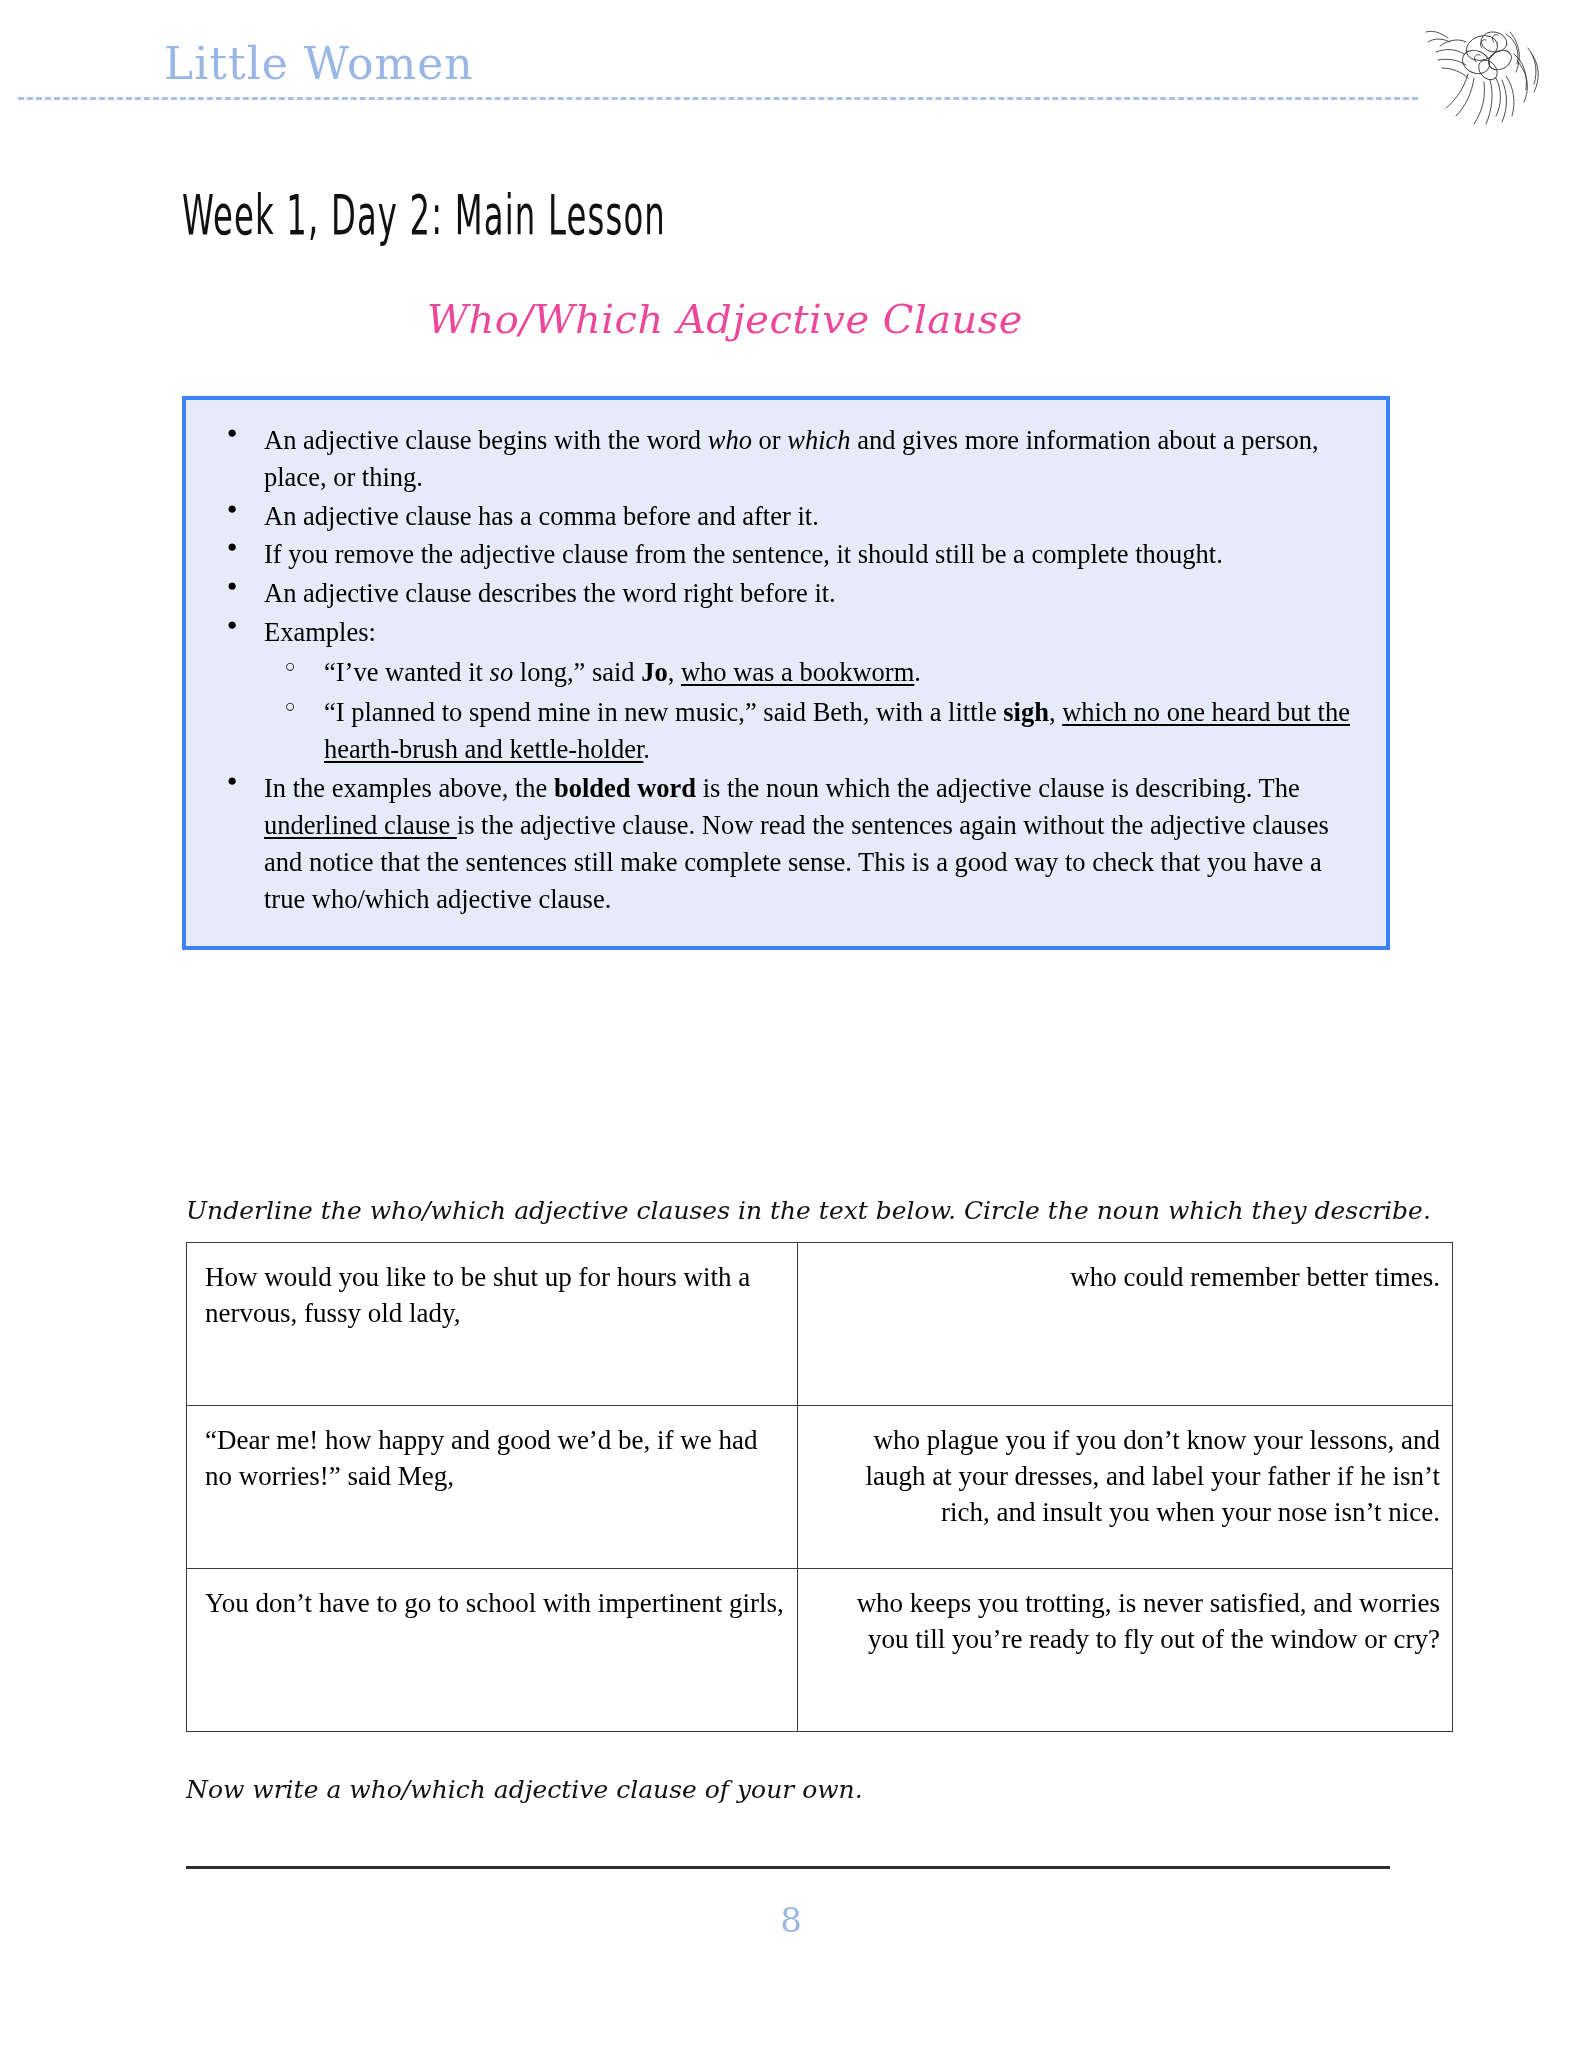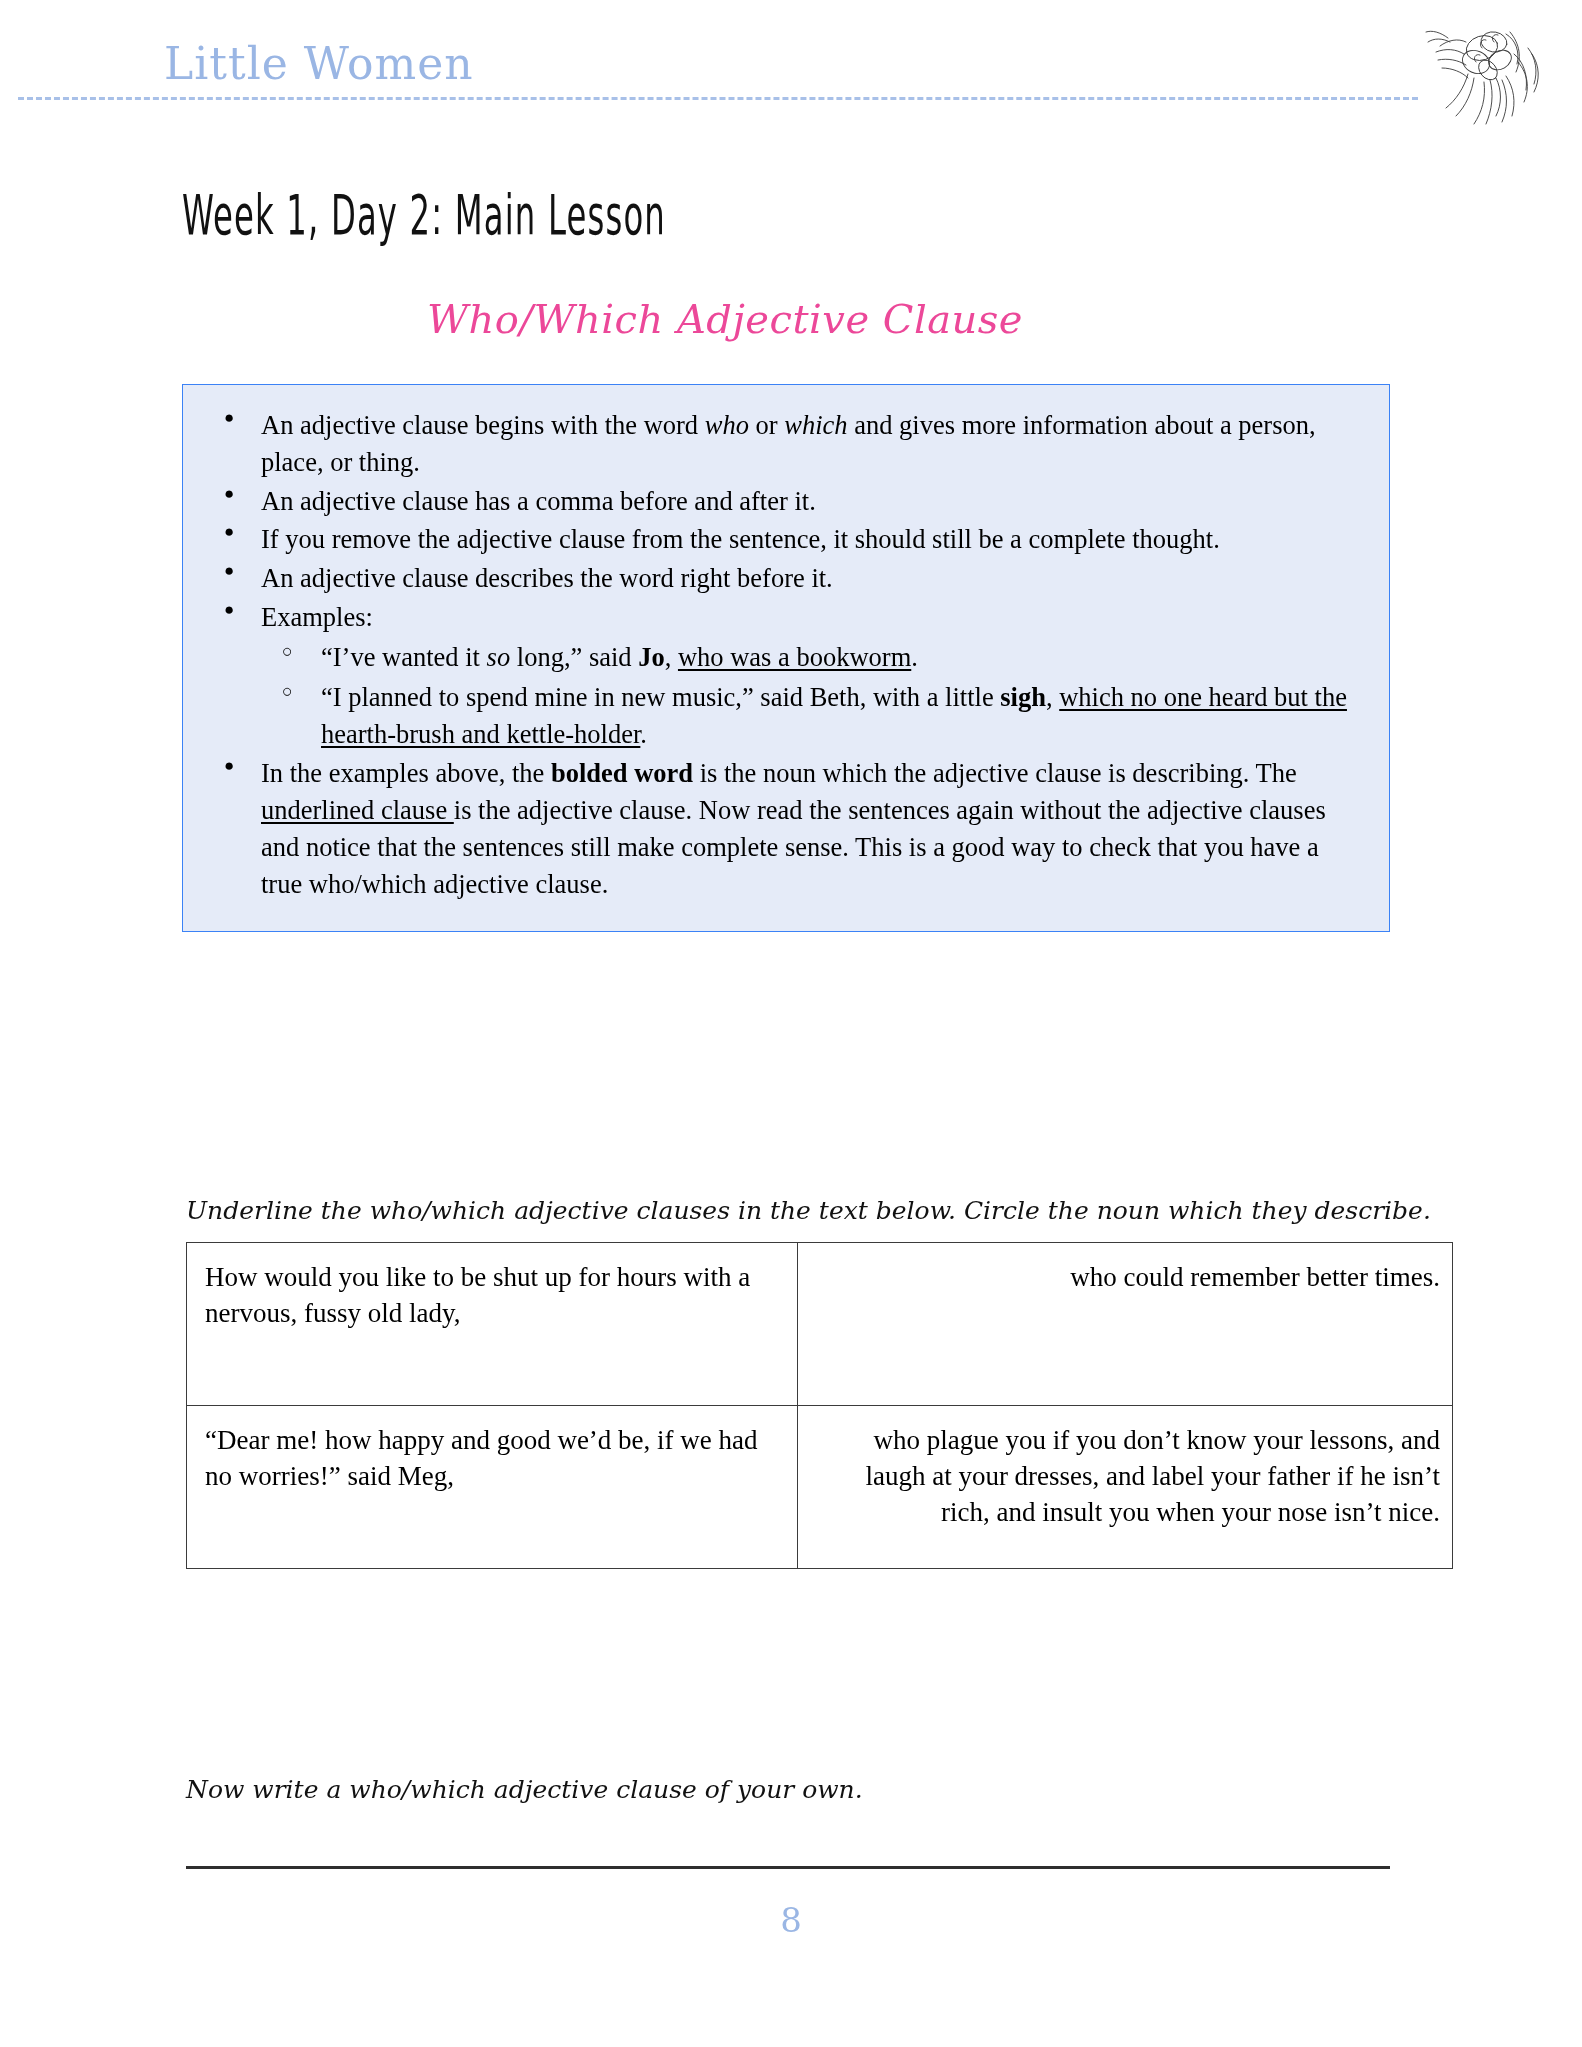--- a/index.html
+++ b/index.html
@@ -76,26 +76,26 @@
     font-style: italic;
     font-size: 40px;
     letter-spacing: 0.5px;
     color: #ec4899;
     white-space: nowrap;
   }
 
   
   .info-box {
     position: absolute;
-    top: 384px;
+    top: 396px;
     left: 182px;
     width: 1208px;
     box-sizing: border-box;
     background: #e5ebf8;
-    border: 1px solid #3b82f6;
+    border: 4px solid #3b82f6;
     padding: 22px 26px 26px 26px;
     font-size: 26.5px;
     line-height: 1.39;
   }
   .info-box ul {
     list-style: none;
     margin: 0;
     padding: 0;
   }
   .info-box > ul > li {
@@ -265,19 +265,23 @@
 <table class="practice-table">
   <tbody>
     <tr>
       <td class="left-col">How would you like to be shut up for hours with a nervous, fussy old lady,</td>
       <td class="right-col">who could remember better times.</td>
     </tr>
     <tr>
       <td class="left-col">“Dear me! how happy and good we’d be, if we had no worries!” said Meg,</td>
       <td class="right-col">who plague you if you don’t know your lessons, and laugh at your dresses, and label your father if he isn’t rich, and insult you when your nose isn’t nice.</td>
     </tr>
+    <tr>
+      <td class="left-col">You don’t have to go to school with impertinent girls,</td>
+      <td class="right-col">who keeps you trotting, is never satisfied, and worries you till you’re ready to fly out of the window or cry?</td>
+    </tr>
   </tbody>
 </table>
 
 <div class="instruction" id="instruction-2">Now write a who/which adjective clause of your own.</div>
 <div class="write-line"></div>
 
 <div class="page-number">8</div>
 
 </body></html>

